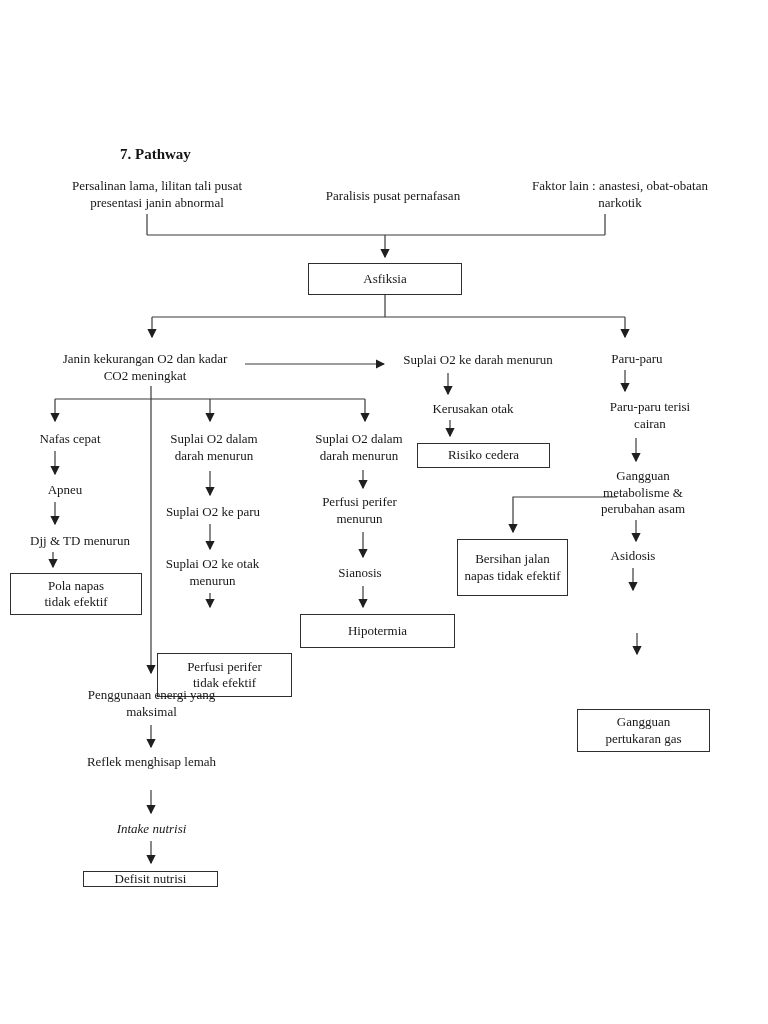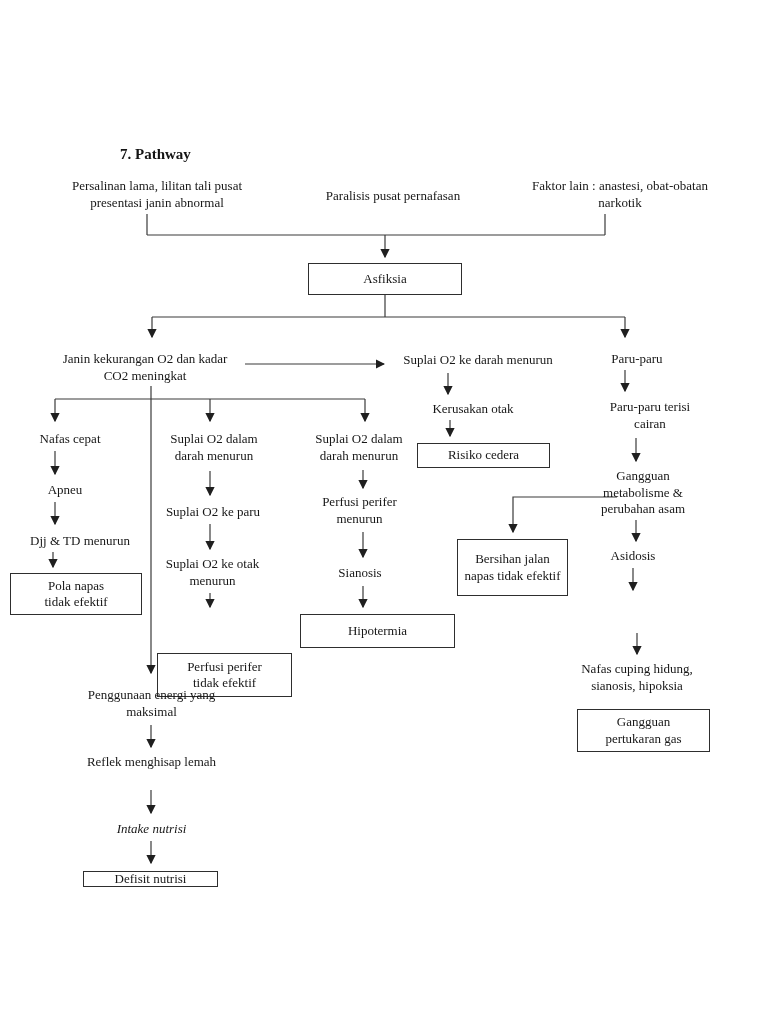--- a/index.html
+++ b/index.html
@@ -110,21 +110,20 @@
   <div class="node" style="left:305px;top:431px;width:108px;">Suplai O2 dalam darah menurun</div>
   <div class="node" style="left:307px;top:494px;width:105px;">Perfusi perifer menurun</div>
   <div class="node" style="left:310px;top:565px;width:100px;">Sianosis</div>
   <div class="box" style="left:300px;top:614px;width:155px;height:34px;">Hipotermia</div>
 
   <div class="box" style="left:457px;top:539px;width:111px;height:57px;padding:9px 2px;">Bersihan jalan napas tidak efektif</div>
 
   <div class="node" style="left:600px;top:399px;width:100px;">Paru-paru terisi cairan</div>
   <div class="node" style="left:585px;top:468px;width:116px;">Gangguan metabolisme &amp; perubahan asam</div>
   <div class="node" style="left:583px;top:548px;width:100px;">Asidosis</div>
-  <div class="node" style="left:581px;top:661px;width:112px;">Nafas cuping hidung, sianosis, hipoksia</div>
   <div class="box" style="left:577px;top:709px;width:133px;height:43px;">Gangguan pertukaran gas</div>
 
   <div class="node" style="left:83px;top:687px;width:137px;">Penggunaan energi yang maksimal</div>
   <div class="node" style="left:83px;top:754px;width:137px;">Reflek menghisap lemah</div>
   <div class="node" style="left:83px;top:821px;width:137px;font-style:italic;">Intake nutrisi</div>
   <div class="box" style="left:83px;top:871px;width:135px;height:16px;">Defisit nutrisi</div>
 
 </div>
 
 </body></html>

